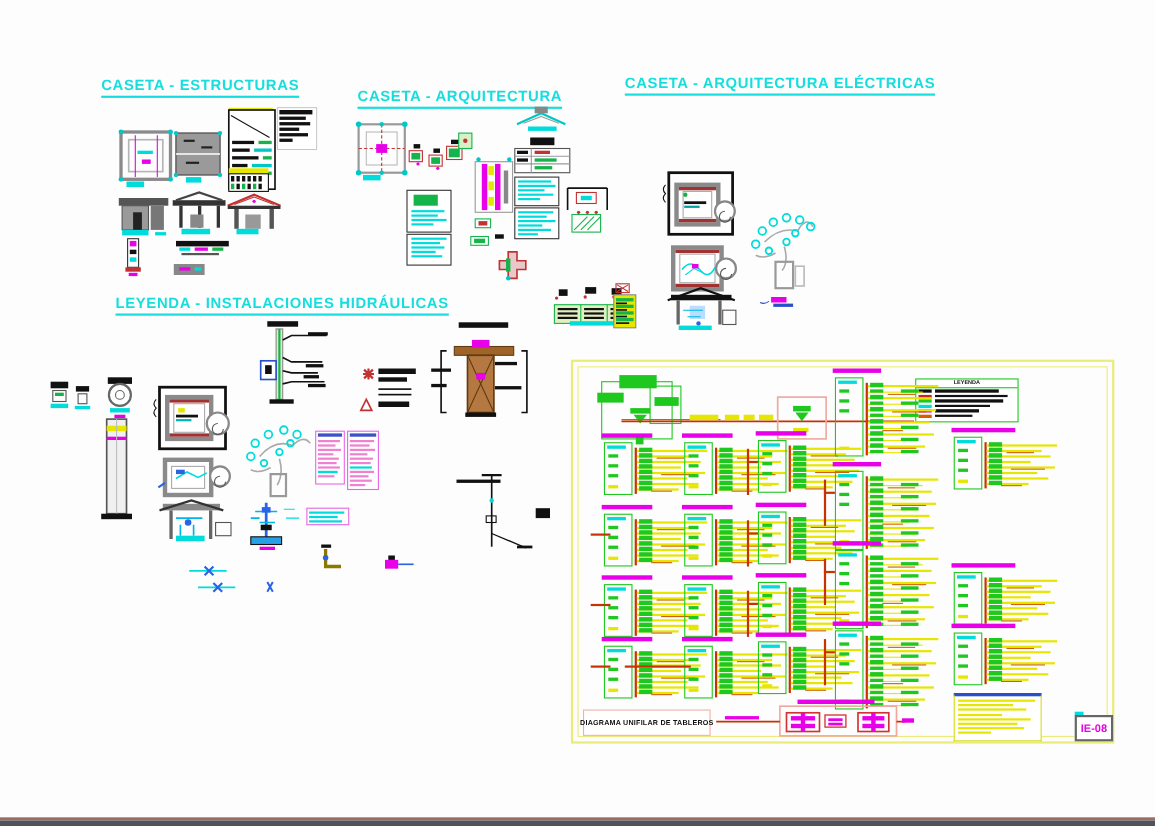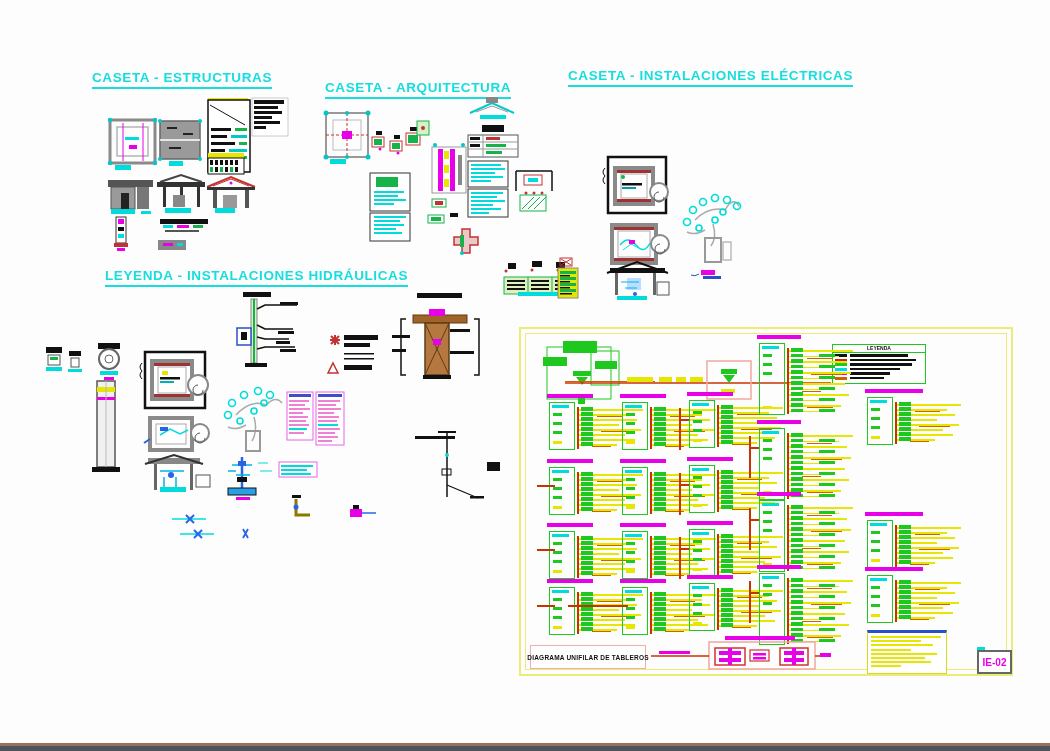--- a/index.html
+++ b/index.html
@@ -24,21 +24,21 @@
           letter-spacing:.2px;white-space:nowrap;}
   #sheetbox{position:absolute;left:456px;top:321px;width:31px;height:20px;
             border:2px solid #666;background:#fff;display:flex;align-items:center;
             justify-content:center;font-size:10px;font-weight:bold;color:#e800e8;}
 </style>
 </head>
 <body>
 
 <div class="sec-title" style="left:92px;top:70px;">CASETA - ESTRUCTURAS</div>
 <div class="sec-title" style="left:325px;top:80px;">CASETA - ARQUITECTURA</div>
-<div class="sec-title" style="left:568px;top:68px;">CASETA - INSTALACIONES ELÉCTRICAS</div>
+<div class="sec-title" style="left:568px;top:68px;">CASETA - ARQUITECTURA ELÉCTRICAS</div>
 <div class="sec-title" style="left:105px;top:268px;">LEYENDA - INSTALACIONES HIDRÁULICAS</div>
 
 <svg class="abs" style="left:85px;top:95px;" width="205" height="162">
 
   <g>
     <rect x="25" y="25" width="45" height="43" fill="none" stroke="#8a8a8a" stroke-width="3"></rect>
     <rect x="32" y="32" width="31" height="29" fill="none" stroke="#b5b5b5" stroke-width="1.5"></rect>
     <line x1="38" y1="28" x2="38" y2="66" stroke="#e800e8" stroke-width="1"></line>
     <line x1="58" y1="28" x2="58" y2="66" stroke="#e800e8" stroke-width="1"></line>
     <rect x="40" y="42" width="14" height="3" fill="#00dcdc"></rect>
@@ -1288,18 +1288,18 @@
         <div style="position: absolute; left: 3px; top: 15.6px; width: 40px; height: 2px; background: rgb(230, 230, 0);"></div>
         <div style="position: absolute; left: 3px; top: 19.8px; width: 66px; height: 2px; background: rgb(230, 230, 0);"></div>
         <div style="position: absolute; left: 3px; top: 24px; width: 54px; height: 2px; background: rgb(230, 230, 0);"></div>
         <div style="position: absolute; left: 3px; top: 28.2px; width: 60px; height: 2px; background: rgb(230, 230, 0);"></div>
         <div style="position: absolute; left: 3px; top: 32.4px; width: 30px; height: 2px; background: rgb(230, 230, 0);"></div>
       </div>
   </div>
 
   <div class="abs" style="left:456px;top:318px;width:8px;height:3px;background:#00dcdc;"></div>
   <div id="sheetbox">
-    <span>IE-02</span>
+    <span>IE-08</span>
   </div>
 </div>
 
 <div class="abs" style="left:0;top:743px;width:1050px;height:3px;background:#9b6e63;"></div>
 <div class="abs" style="left:0;top:746px;width:1050px;height:5px;background:#4e535c;"></div>
 
 </body></html>

